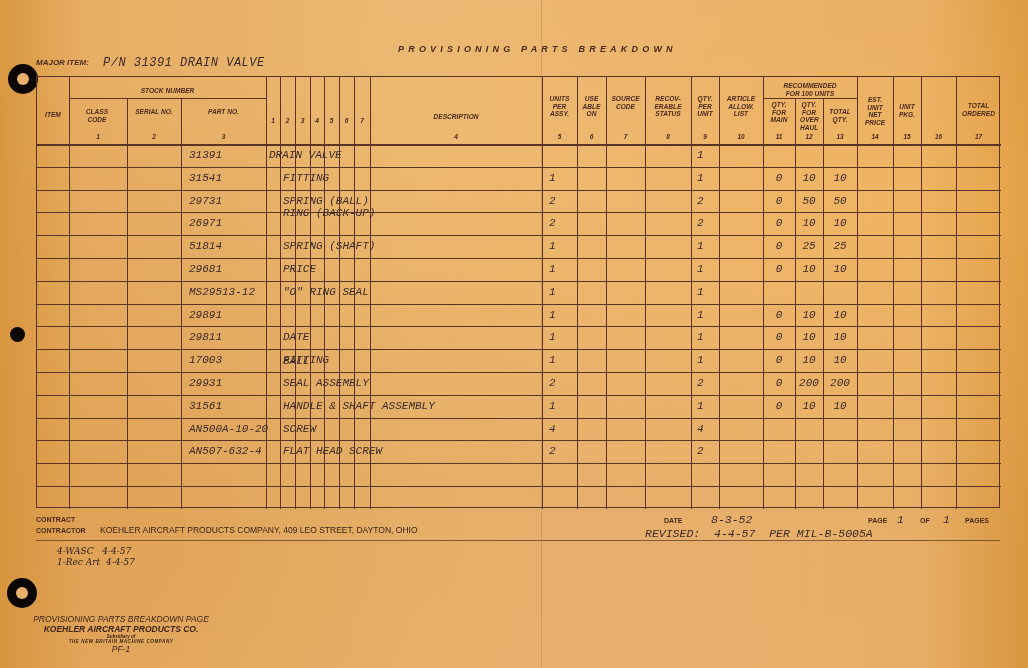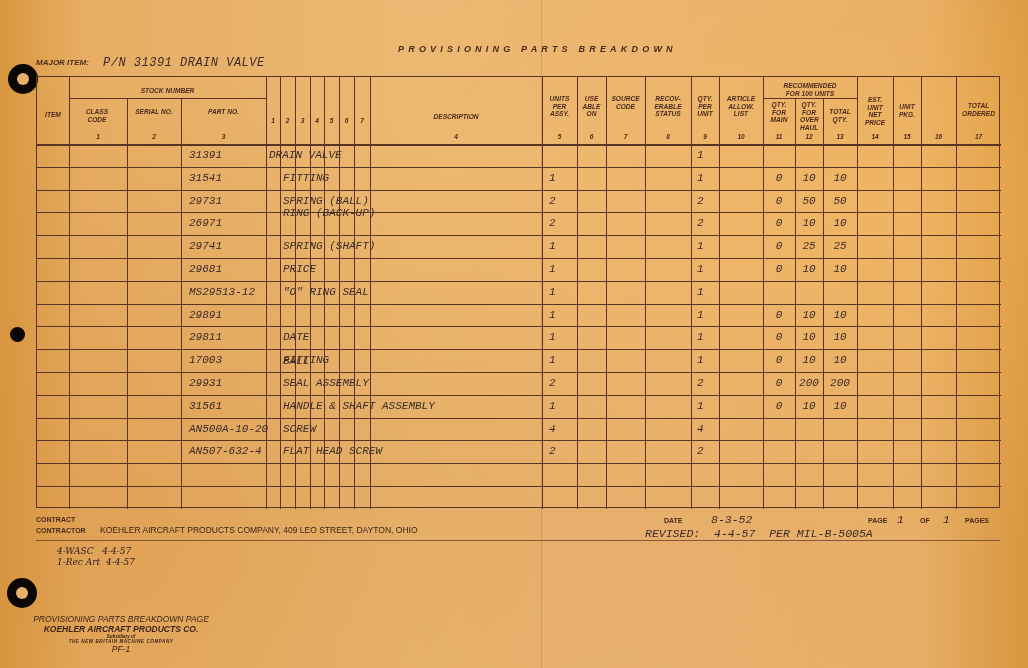--- a/index.html
+++ b/index.html
@@ -153,21 +153,21 @@
     <div class="cell c" style="left: 726px; width: 32px; top: 117.6px;">0</div>
     <div class="cell c" style="left: 758px; width: 28px; top: 117.6px;">50</div>
     <div class="cell c" style="left: 786px; width: 34px; top: 117.6px;">50</div>
     <div class="cell" style="left: 152px; top: 140.4px;">26971</div>
     <div class="cell" style="left: 246px; top: 123px; margin-top: 7px;">RING (BACK-UP)</div>
     <div class="cell" style="left: 512px; top: 140.4px;">2</div>
     <div class="cell" style="left: 660px; top: 140.4px;">2</div>
     <div class="cell c" style="left: 726px; width: 32px; top: 140.4px;">0</div>
     <div class="cell c" style="left: 758px; width: 28px; top: 140.4px;">10</div>
     <div class="cell c" style="left: 786px; width: 34px; top: 140.4px;">10</div>
-    <div class="cell" style="left: 152px; top: 163.2px;">29741</div>
+    <div class="cell" style="left: 152px; top: 163.2px;">51814</div>
     <div class="cell" style="left: 246px; top: 163.2px;">SPRING (SHAFT)</div>
     <div class="cell" style="left: 512px; top: 163.2px;">1</div>
     <div class="cell" style="left: 660px; top: 163.2px;">1</div>
     <div class="cell c" style="left: 726px; width: 32px; top: 163.2px;">0</div>
     <div class="cell c" style="left: 758px; width: 28px; top: 163.2px;">25</div>
     <div class="cell c" style="left: 786px; width: 34px; top: 163.2px;">25</div>
     <div class="cell" style="left: 152px; top: 186px;">29681</div>
     <div class="cell" style="left: 246px; top: 186px;">PRICE</div>
     <div class="cell" style="left: 512px; top: 186px;">1</div>
     <div class="cell" style="left: 660px; top: 186px;">1</div>

